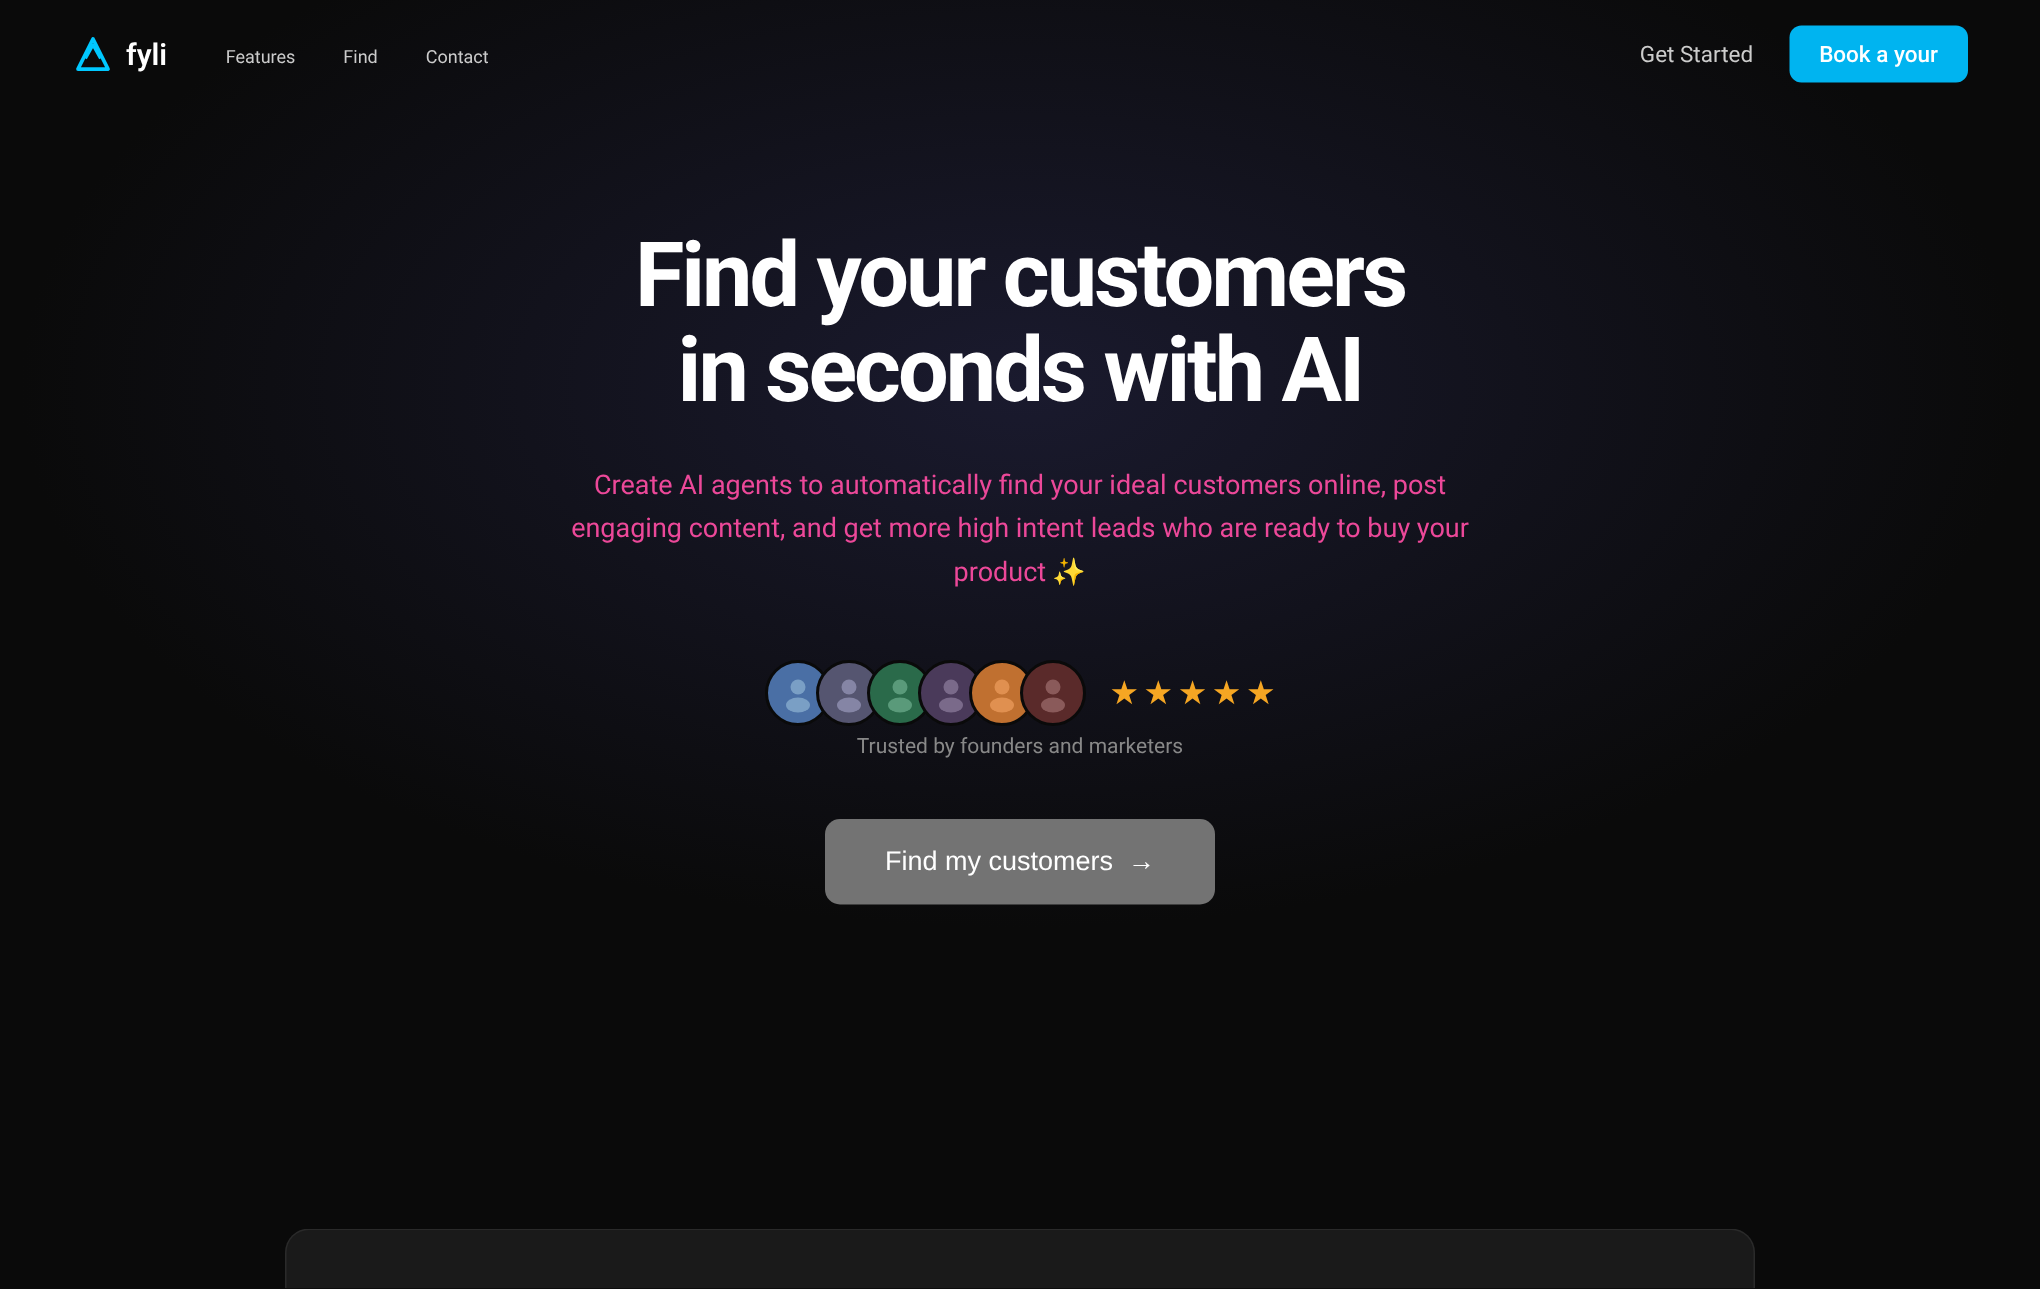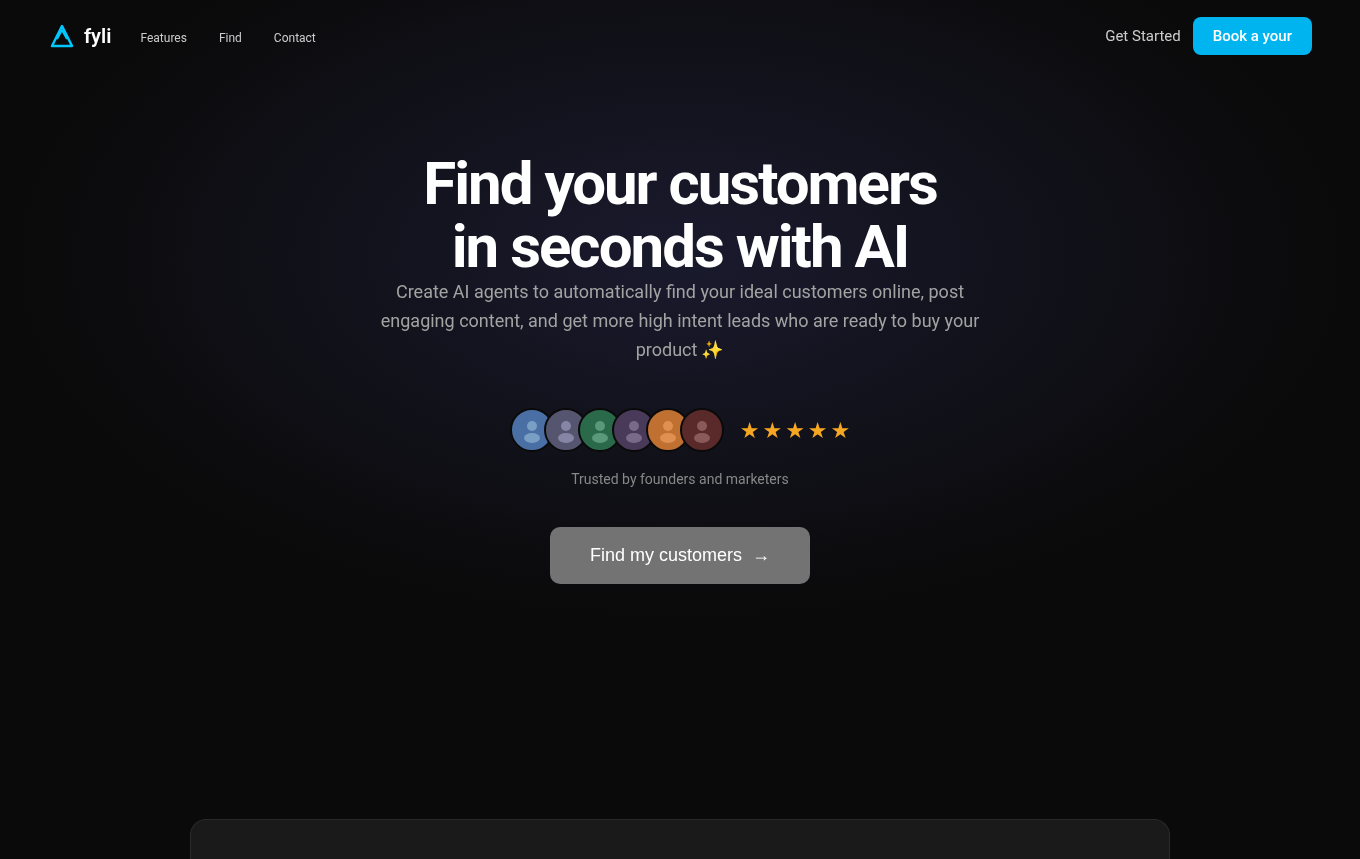--- a/index.html
+++ b/index.html
@@ -37,21 +37,21 @@
       display: flex;
       align-items: center;
       justify-content: space-between;
       padding: 0 48px;
       height: 72px;
     }
 
     .nav-left {
       display: flex;
       align-items: center;
-      gap: 29px;
+      gap: 39px;
     }
 
     .logo-area {
       display: flex;
       align-items: center;
       gap: 8px;
     }
 
     .logo-icon {
       width: 28px;
@@ -74,21 +74,21 @@
     .nav-links a {
       color: #cccccc;
       text-decoration: none;
       font-size: 12px;
       font-weight: 400;
     }
 
     .nav-right {
       display: flex;
       align-items: center;
-      gap: 12px;
+      gap: 24px;
       justify-content: center;
     }
 
     .get-started-link {
       color: #cccccc;
       text-decoration: none;
       font-size: 15px;
     }
 
     .book-demo-btn {
@@ -117,23 +117,24 @@
     .hero-title {
       font-size: 60px;
       font-weight: 700;
       line-height: 1.05;
       letter-spacing: -2px;
       color: #ffffff;
       max-width: 1100px;
     }
 
     .hero-subtitle {
+      margin-top: 32px;
       font-size: 18px;
       font-weight: 400;
-      color: #a3a3a3;
+      color: #ec4899;
       max-width: 620px;
       line-height: 1.6;
     }
 
     
     .social-proof {
       margin-top: 44px;
       display: flex;
       align-items: center;
       gap: 16px;
@@ -167,21 +168,21 @@
       align-items: center;
       gap: 3px;
       font-size: 22px;
     }
 
     .star {
       color: #f5a623;
     }
 
     .trusted-text {
-      margin-top: 19px;
+      margin-top: 6px;
       font-size: 14px;
       color: #888888;
     }
 
     .social-proof-wrapper {
       display: flex;
       flex-direction: column;
       align-items: center;
     }
 

